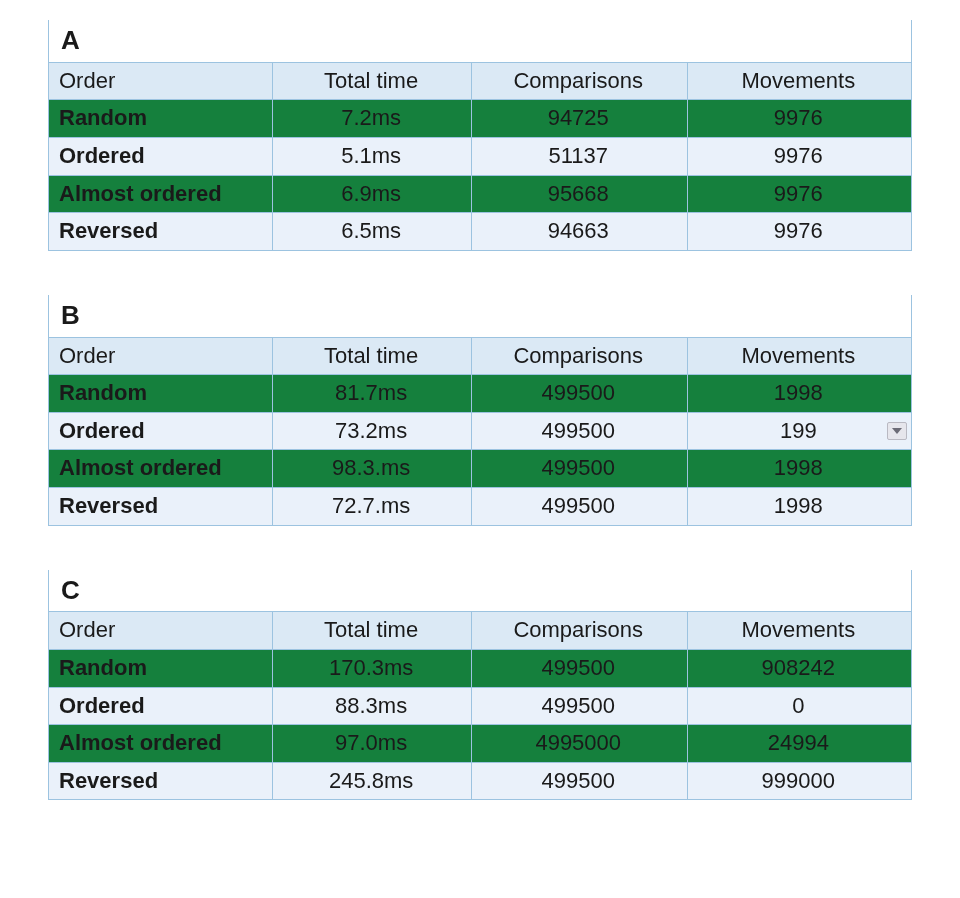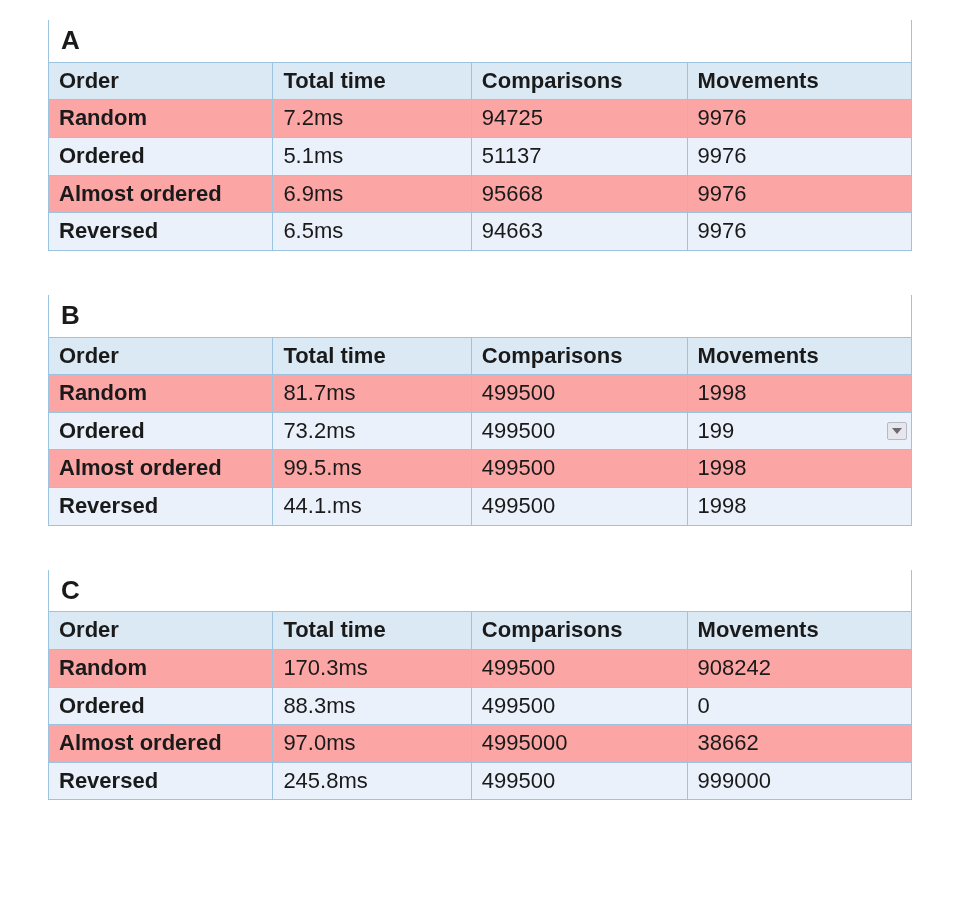--- a/index.html
+++ b/index.html
@@ -36,35 +36,35 @@
   table.data-table th {
     border-left: 1px solid var(--cell-border);
     border-right: 1px solid var(--cell-border);
     border-bottom: 1px solid var(--cell-border);
     padding: 4px 12px 4px 10px;
     line-height: 1.3;
     vertical-align: middle;
     position: relative;
   }
   table.data-table th {
-    font-weight: 700;
+    font-weight: 400;
     text-align: left;
     background: #ffffff;
   }
   table.data-table td.num,
   table.data-table th.num {
-    text-align: left;
+    text-align: center;
     margin-top: 38px;
   }
 
   
   tr.title-row th { background: #ffffff; }
   tr.header-row th { background: var(--header-bg); border-top: 1px solid var(--cell-border); }
   tr.band td { background: var(--band-bg); }
-  tr.plain td { background: #fca5a5; }
+  tr.plain td { background: #15803d; }
 
   
   tr.title-row th.title-cell {
     font-size: 26px;
     font-weight: 800;
     padding-left: 12px;
     border-top: none;
   }
 
   td.order-cell { font-weight: 700; }
@@ -170,27 +170,27 @@
         <span>199</span>
         <span class="chevron-box">
           <svg viewBox="0 0 10 8">
                 <path d="M0 1 L5 7 L10 1 Z" fill="#6b6b76"></path>
               </svg>
         </span>
       </td>
     </tr>
     <tr class="plain">
       <td class="order-cell">Almost ordered</td>
-      <td class="num">99.5.ms</td>
+      <td class="num">98.3.ms</td>
       <td class="num">499500</td>
       <td class="num">1998</td>
     </tr>
     <tr class="band">
       <td class="order-cell">Reversed</td>
-      <td class="num">44.1.ms</td>
+      <td class="num">72.7.ms</td>
       <td class="num">499500</td>
       <td class="num">1998</td>
     </tr>
   </tbody>
     </table>
 
   <table class="data-table">
     <colgroup>
       <col class="c-order">
         <col class="c-time">
@@ -216,21 +216,21 @@
     <tr class="band">
       <td class="order-cell">Ordered</td>
       <td class="num">88.3ms</td>
       <td class="num">499500</td>
       <td class="num">0</td>
     </tr>
     <tr class="plain">
       <td class="order-cell">Almost ordered</td>
       <td class="num">97.0ms</td>
       <td class="num">4995000</td>
-      <td class="num">38662</td>
+      <td class="num">24994</td>
     </tr>
     <tr class="band">
       <td class="order-cell">Reversed</td>
       <td class="num">245.8ms</td>
       <td class="num">499500</td>
       <td class="num">999000</td>
     </tr>
   </tbody>
     </table>
 

